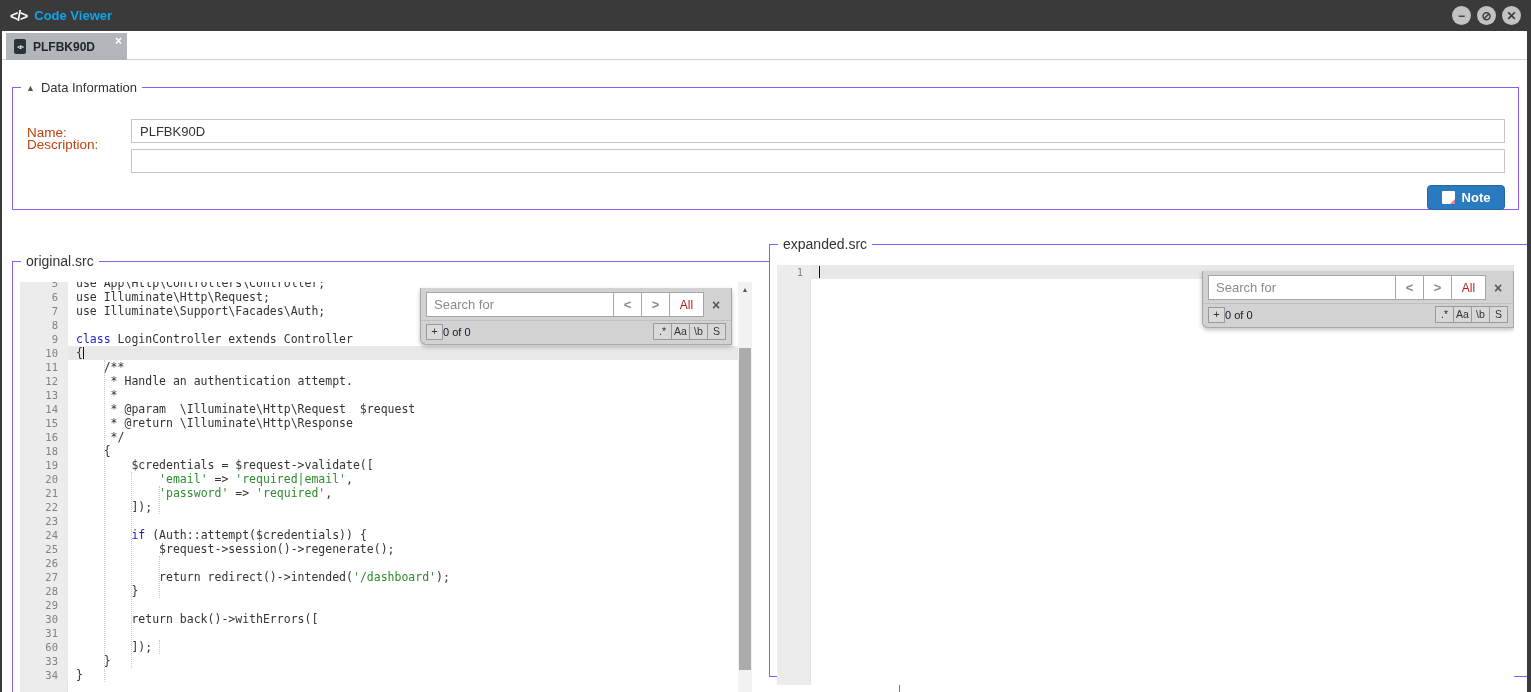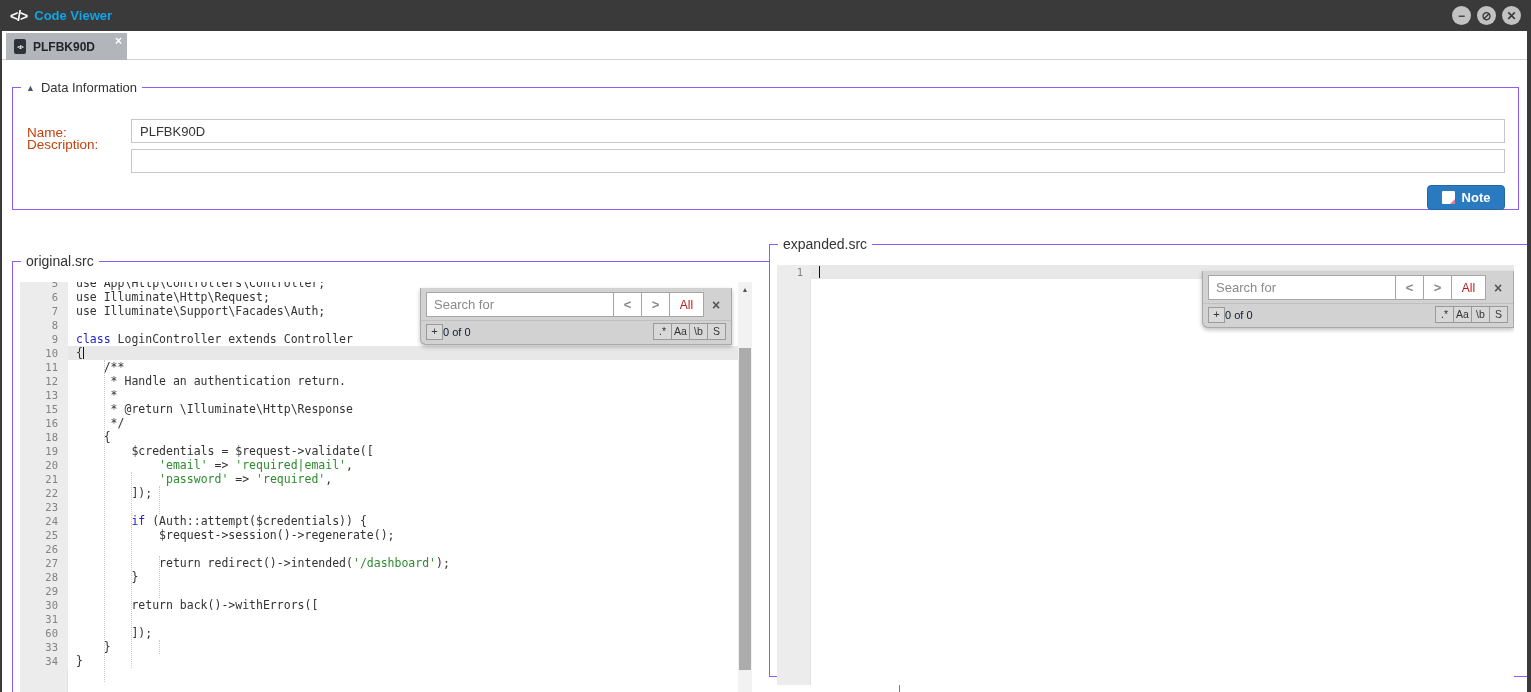--- a/index.html
+++ b/index.html
@@ -175,25 +175,29 @@
           <div class="crow current">
             <span class="lnum">10</span>
             <span class="ctext"><span class="tok-p">{</span><span class="caret"></span></span>
           </div>
           <div class="crow">
             <span class="lnum">11</span>
             <span class="ctext"><span class="tok-p">    /**</span></span>
           </div>
           <div class="crow">
             <span class="lnum">12</span>
-            <span class="ctext"><span class="tok-p">     * Handle an authentication return.</span></span>
+            <span class="ctext"><span class="tok-p">     * Handle an authentication attempt.</span></span>
           </div>
           <div class="crow">
             <span class="lnum">13</span>
             <span class="ctext"><span class="tok-p">     *</span></span>
+          </div>
+          <div class="crow">
+            <span class="lnum">14</span>
+            <span class="ctext"><span class="tok-p">     * @param  \Illuminate\Http\Request  $request</span></span>
           </div>
           <div class="crow">
             <span class="lnum">15</span>
             <span class="ctext"><span class="tok-p">     * @return \Illuminate\Http\Response</span></span>
           </div>
           <div class="crow">
             <span class="lnum">16</span>
             <span class="ctext"><span class="tok-p">     */</span></span>
           </div>
           <div class="crow">

